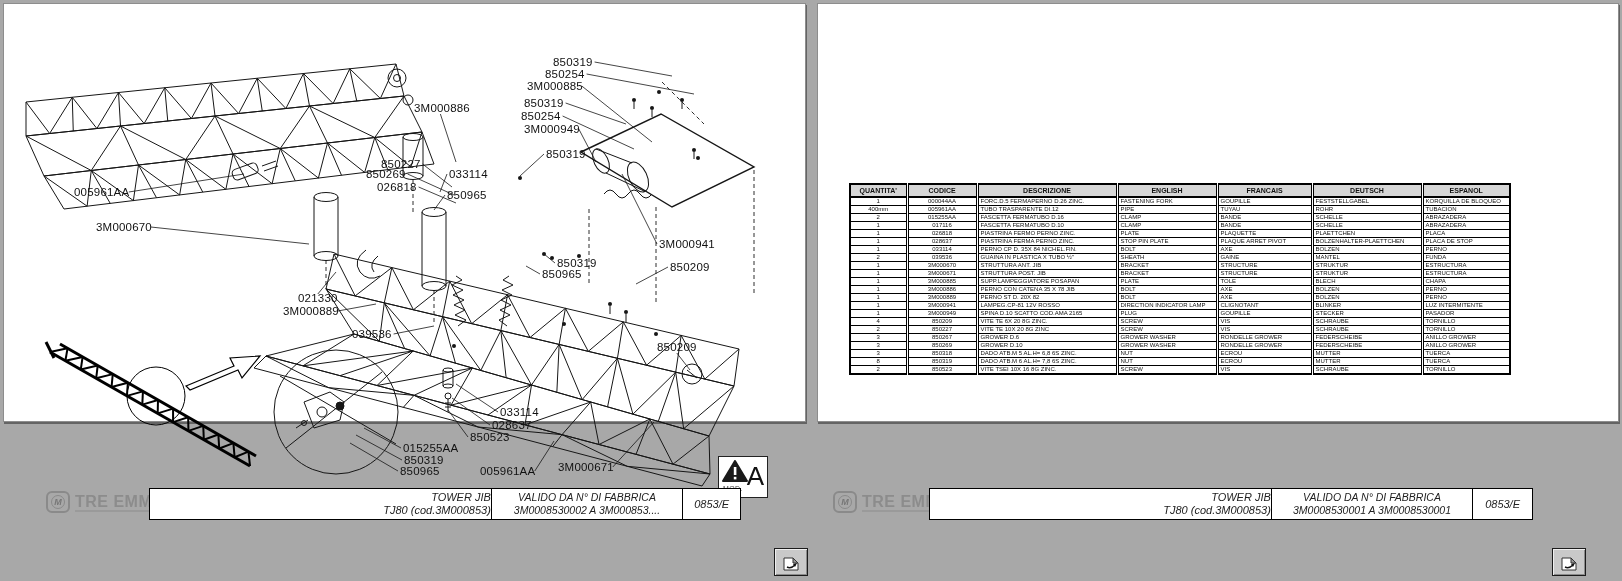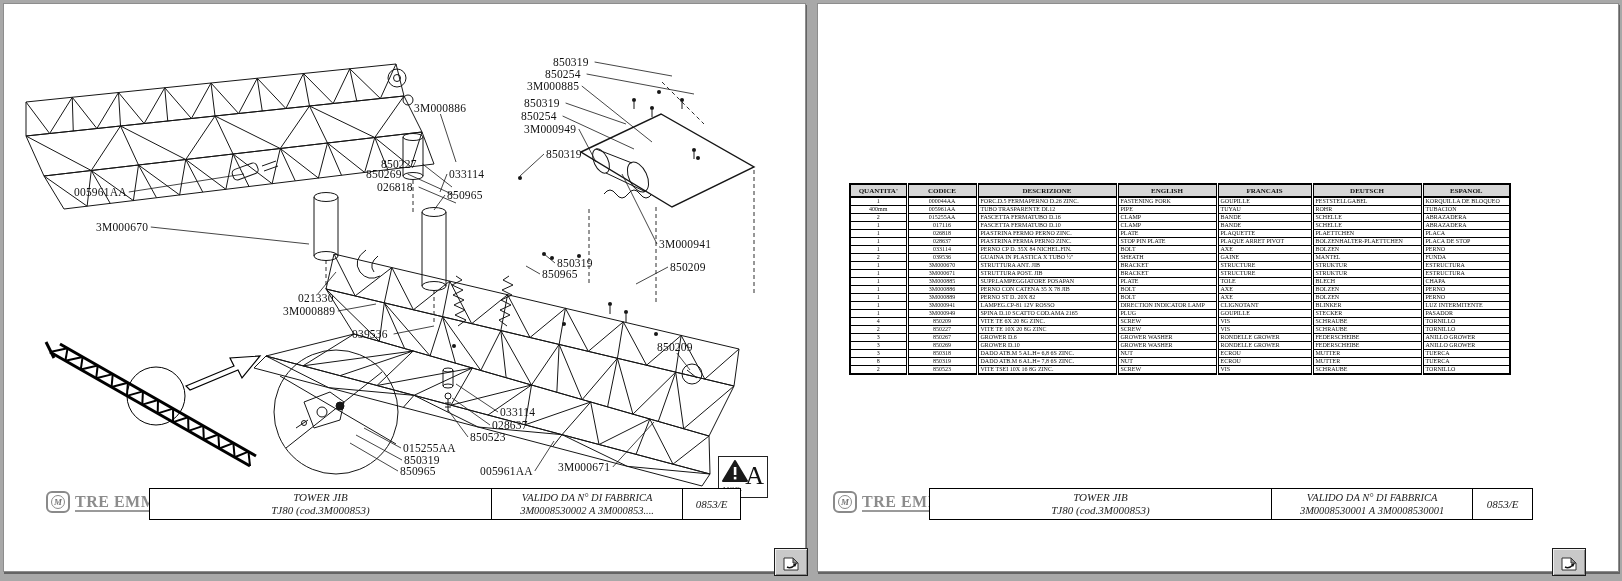--- a/index.html
+++ b/index.html
@@ -1,19 +1,19 @@
 <!DOCTYPE html>
 <html><head>
 <meta charset="utf-8">
 <style>
   html,body{margin:0;padding:0;background:#a8a8a8;width:1622px;height:581px;overflow:hidden;
             font-family:"Liberation Sans",sans-serif;}
   .viewer{position:absolute;left:0;top:0;width:1622px;height:581px;background:#a8a8a8;}
-  .page{position:absolute;top:3px;height:569px;background:#fff;border:1px solid #8d8d8d;
-        box-shadow:1px 2px 0 rgba(55,55,55,.6);box-sizing:border-box;font-family:Liberation Serif, serif;}
+  .page{position:absolute;top:3px;height:419px;background:#fff;border:1px solid #8d8d8d;
+        box-shadow:1px 2px 0 rgba(55,55,55,.6);box-sizing:border-box;}
   .page-left{left:3px;width:803px;}
   .page-right{left:817px;width:802px;}
 
   
   .diagram{position:absolute;left:0;top:0;}
   #callouts span{position:absolute;font-size:11.5px;letter-spacing:.2px;color:#111;white-space:nowrap;}
 
   
   .mod-box{position:absolute;left:714px;top:452px;width:50px;height:42px;border:1px solid #222;
            background:#fff;box-sizing:border-box;}
@@ -26,21 +26,21 @@
   .badge{width:24px;height:22px;border:2px solid #8a8a8a;border-radius:6px;display:flex;
          align-items:center;justify-content:center;box-sizing:border-box;}
   .badge-inner{width:14px;height:14px;border:1.5px solid #8a8a8a;border-radius:50%;display:flex;
          align-items:center;justify-content:center;font-size:9px;font-style:italic;font-weight:bold;color:#777;box-sizing:border-box;}
   .brand-text{font-size:16px;font-weight:bold;color:#8c8c8c;letter-spacing:.5px;
          border-bottom:2px solid #9a9a9a;line-height:17px;}
   .tb{position:absolute;display:flex;border:1px solid #000;height:32px;background:#fff;
       font-style:italic;box-sizing:border-box;}
   .tb-cell{border-left:1px solid #000;display:flex;flex-direction:column;justify-content:center;
       text-align:center;font-size:11px;line-height:13px;color:#222;box-sizing:border-box;overflow:hidden;}
-  .tb-cell:first-child{border-left:none;}
+  .tb-cell:first-child{border-left:none;text-align:right;}
 
   
   #parts-table{position:absolute;left:31px;top:179px;border-collapse:collapse;table-layout:fixed;
       width:660px;background:#fff;border:2px solid #000;}
   #parts-table th{background:#d6d6d6;font-size:7px;font-weight:bold;height:11px;padding:0 1px;
       border-right:3px double #000;border-bottom:2px solid #000;white-space:nowrap;overflow:hidden;color:#111;}
   #parts-table td{font-size:6px;height:7px;line-height:7px;padding:0 2px;border-right:3px double #000;
       border-bottom:1px solid #000;white-space:nowrap;overflow:hidden;color:#111;}
   #parts-table td:nth-child(1),#parts-table td:nth-child(2){text-align:center;}
   #parts-table th:last-child,#parts-table td:last-child{border-right:none;}

